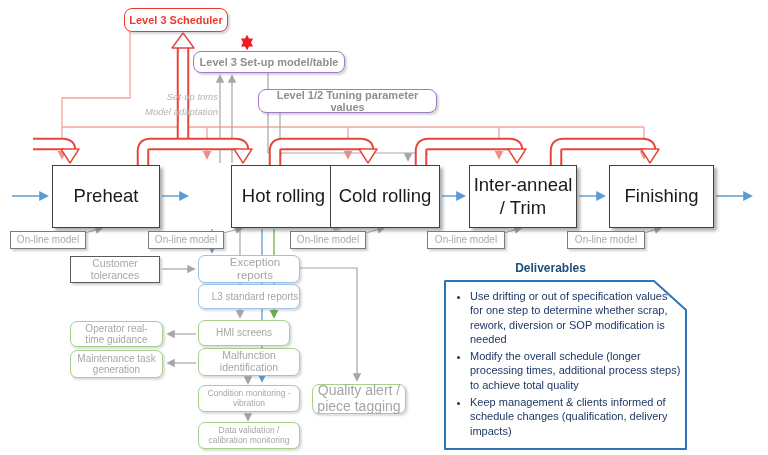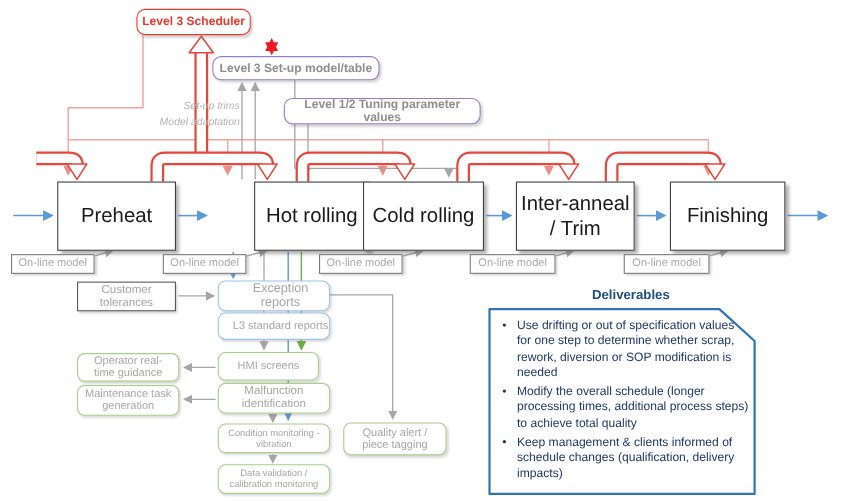--- a/index.html
+++ b/index.html
@@ -41,21 +41,21 @@
     padding-left:12px;
   }
   .greenbox{
     border:1.4px solid #a8d08d;color:#a6a6a6;border-radius:7px;
     box-shadow:1.5px 1.5px 2px rgba(120,120,120,.25);
   }
   .note{
     position:absolute;color:#b3b3b3;font-style:italic;font-size:9.5px;text-align:right;
   }
   .deliv-title{
-    position:absolute;left:453px;top:261px;width:241px;text-align:center;
+    position:absolute;left:430px;top:261px;width:241px;text-align:center;
     color:#1f4e79;font-weight:bold;font-size:12px;
   }
   .deliv-list{
     position:absolute;left:455px;top:289px;width:212px;margin:0;padding:0 0 0 15px;
     color:#1f3864;font-size:11px;line-height:1.3;
   }
   .deliv-list li{margin-bottom:3px;}
 </style>
 </head>
 <body>
@@ -196,21 +196,21 @@
 
   <div class="box bluebox" style="left:198px;top:255px;width:102px;height:28px;font-size:11.5px;">Exception reports</div>
   <div class="box bluebox" style="left:198px;top:284px;width:102px;height:25px;font-size:10px;">L3 standard reports</div>
   <div class="box greenbox" style="left:198px;top:320px;width:92px;height:26px;font-size:10px;">HMI screens</div>
   <div class="box greenbox pre" style="left:198px;top:348px;width:102px;height:28px;font-size:10.5px;">Malfunction
 identification</div>
   <div class="box greenbox pre" style="left:198px;top:385px;width:102px;height:27px;font-size:8.5px;">Condition monitoring -
 vibration</div>
   <div class="box greenbox pre" style="left:198px;top:422px;width:102px;height:27px;font-size:8.5px;">Data validation /
 calibration monitoring</div>
-  <div class="box greenbox pre" style="left:312px;top:384px;width:94px;height:30px;font-size:10px;">Quality alert /
+  <div class="box greenbox pre" style="left:312px;top:384px;width:94px;height:30px;font-size:14px;">Quality alert /
 piece tagging</div>
 
   <div class="deliv-title">Deliverables</div>
   <ul class="deliv-list">
     <li>Use drifting or out of specification values for one step to determine whether scrap, rework, diversion or SOP modification is needed</li>
     <li>Modify the overall schedule (longer processing times, additional process steps) to achieve total quality</li>
     <li>Keep management &amp; clients informed of schedule changes (qualification, delivery impacts)</li>
   </ul>
 
 </div>

